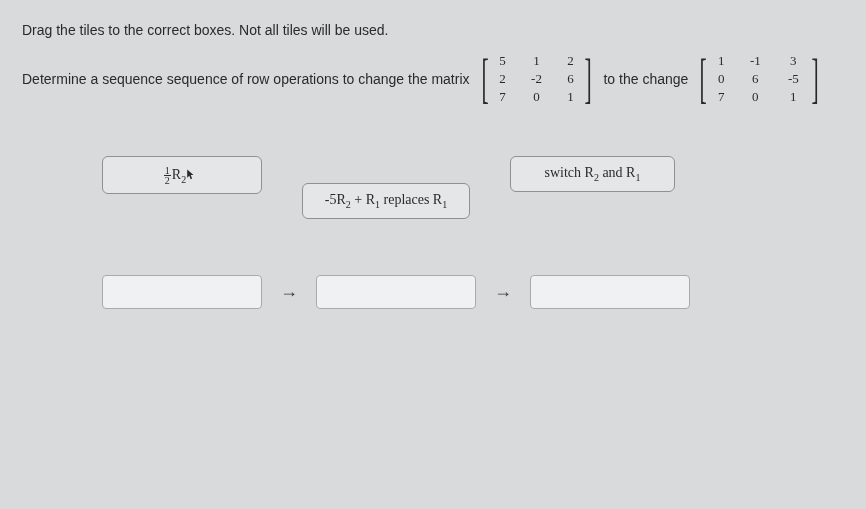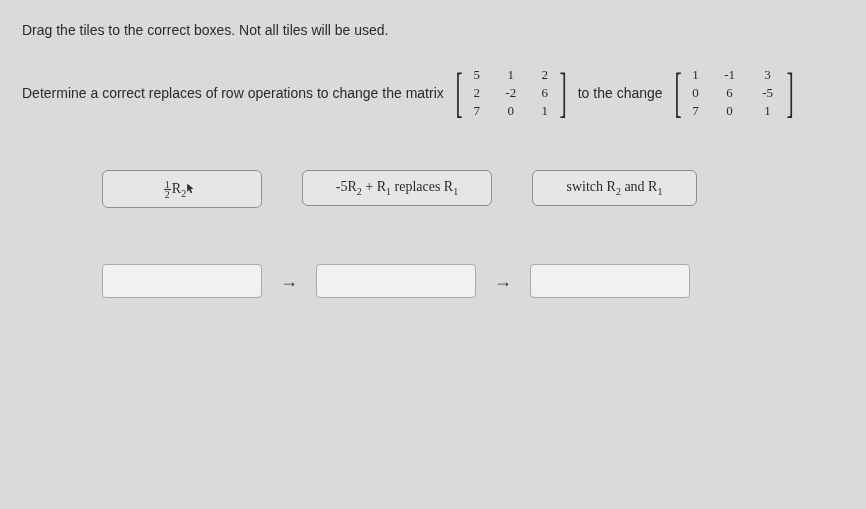--- a/index.html
+++ b/index.html
@@ -10,21 +10,21 @@
     body {
       font-family: Arial, sans-serif;
       background: #d8dadb;
       width: 866px;
       height: 509px;
       padding: 22px;
       color: #3a3a3a;
     }
     .instruction {
       font-size: 14px;
-      margin-bottom: 28px;
+      margin-bottom: 14px;
       color: #2a2a2a;
     }
     .problem {
       font-size: 14px;
       display: flex;
       align-items: center;
       flex-wrap: wrap;
       gap: 4px;
       margin-bottom: 50px;
       color: #2a2a2a;
@@ -75,21 +75,21 @@
       padding: 8px 14px;
       text-align: center;
       font-size: 14px;
       min-height: 34px;
       display: flex;
       align-items: center;
       justify-content: center;
       color: #2a2a2a;
     }
     .tile.small { width: 160px; }
-    .tile.medium { width: 190px; }
+    .tile.medium { width: 168px; margin-top: 27px; }
     .tile.large { width: 165px; }
     .math { font-family: 'Times New Roman', serif; }
     sub { font-size: 10px; vertical-align: sub;}
     .frac {
       display: inline-flex;
       flex-direction: column;
       vertical-align: middle;
       font-size: 10px;
       line-height: 9px;
       margin-right: 1px;
@@ -122,21 +122,21 @@
       font-size: 18px;
       color: #3a3a3a;
     }
   </style>
 </head>
 <body>
 
 <div class="instruction">Drag the tiles to the correct boxes. Not all tiles will be used.</div>
 
 <div class="problem">
-  <span>Determine a correct replaces of row operations to change the matrix</span>
+  <span>Determine a sequence sequence of row operations to change the matrix</span>
   <span class="matrix">
     <span class="bracket-left">[</span>
     <span class="matrix-content">
       <span class="matrix-row">
         <span class="matrix-cell">5</span>
         <span class="matrix-cell">1</span>
         <span class="matrix-cell">2</span>
       </span>
       <span class="matrix-row">
         <span class="matrix-cell">2</span>

